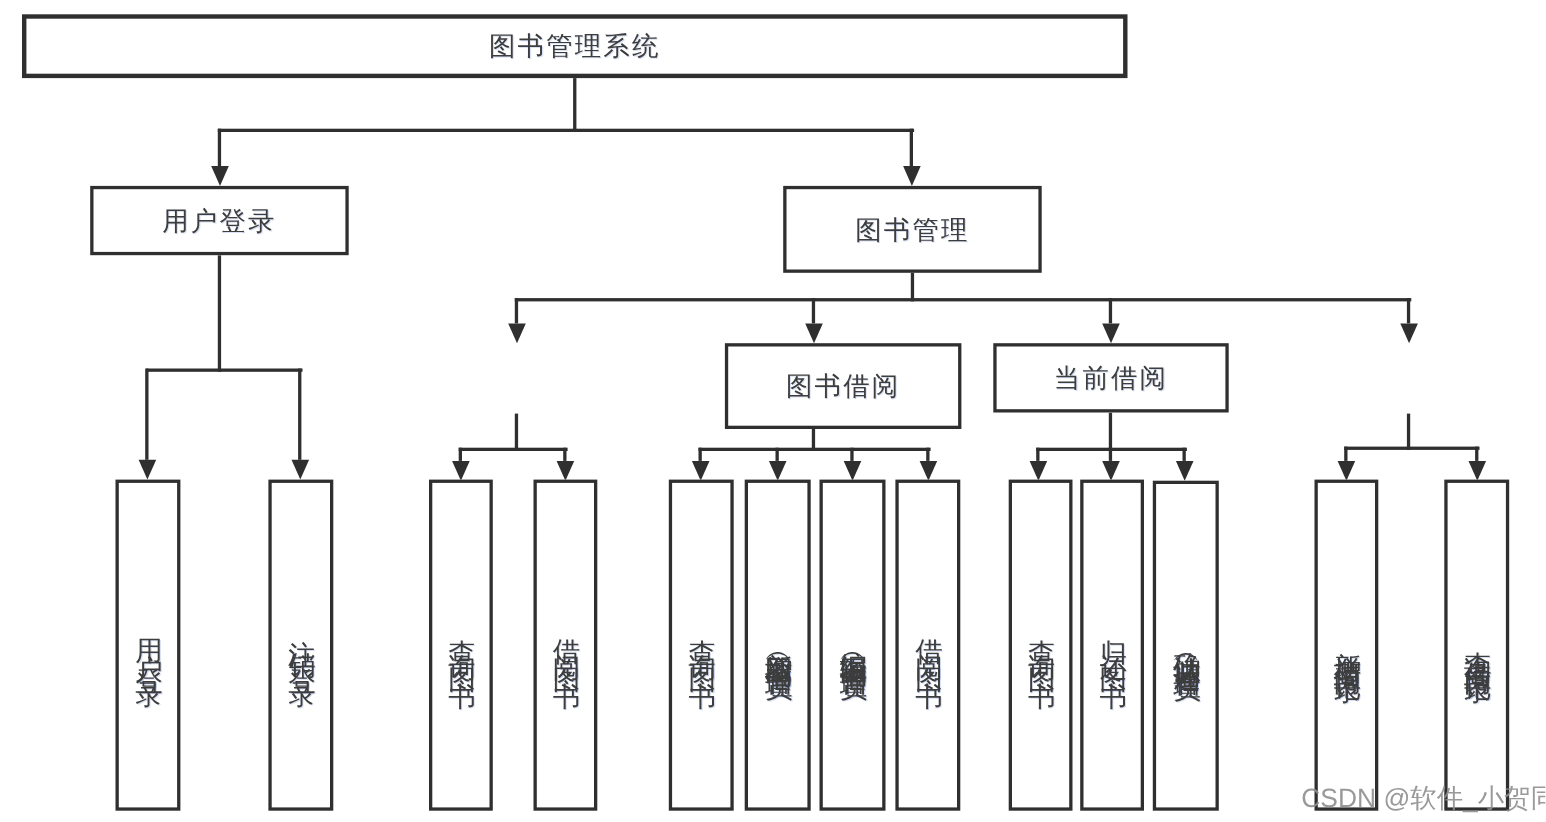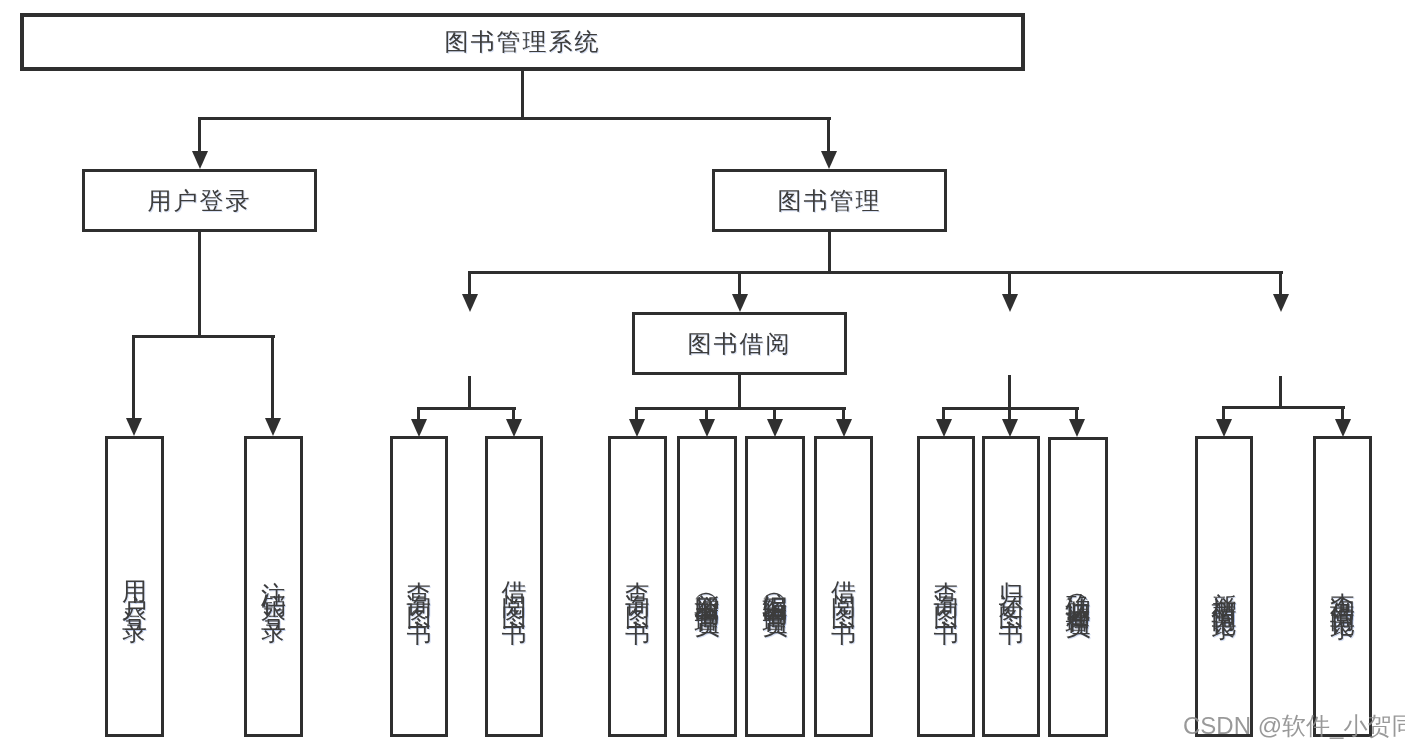--- a/index.html
+++ b/index.html
@@ -155,26 +155,29 @@
       <i class="head" style="left:1335px;top:419px;"></i>
   </div>
 
   <div class="node h root" style="left:20px;top:13px;width:1005px;height:58px;">
     <span>图书管理系统</span>
   </div>
 
   <div class="node h" style="left:82px;top:169px;width:235px;height:63px;">
     <span>用户登录</span>
   </div>
-  <div class="node h" style="left:712px;top:169px;width:235px;height:63px;">
+  <div class="node h" style="left:712px;top:169px;width:235px;height:79px;">
     <span>图书管理</span>
   </div>
 
-  <div class="node h" style="left:632px;top:312px;width:215px;height:63px;">
+  <div class="node h" style="left:659px;top:312px;width:215px;height:78px;">
     <span>图书借阅</span>
+  </div>
+  <div class="node h" style="left:903px;top:312px;width:214px;height:63px;">
+    <span>当前借阅</span>
   </div>
 
   <div class="node v" style="left:105px;top:436px;width:59px;height:301px;">
     <span class="sp-wide">用户登录</span>
   </div>
   <div class="node v" style="left:244px;top:436px;width:59px;height:301px;">
     <span class="sp-wide">注销登录</span>
   </div>
 
   <div class="node v" style="left:390px;top:436px;width:58px;height:301px;">

